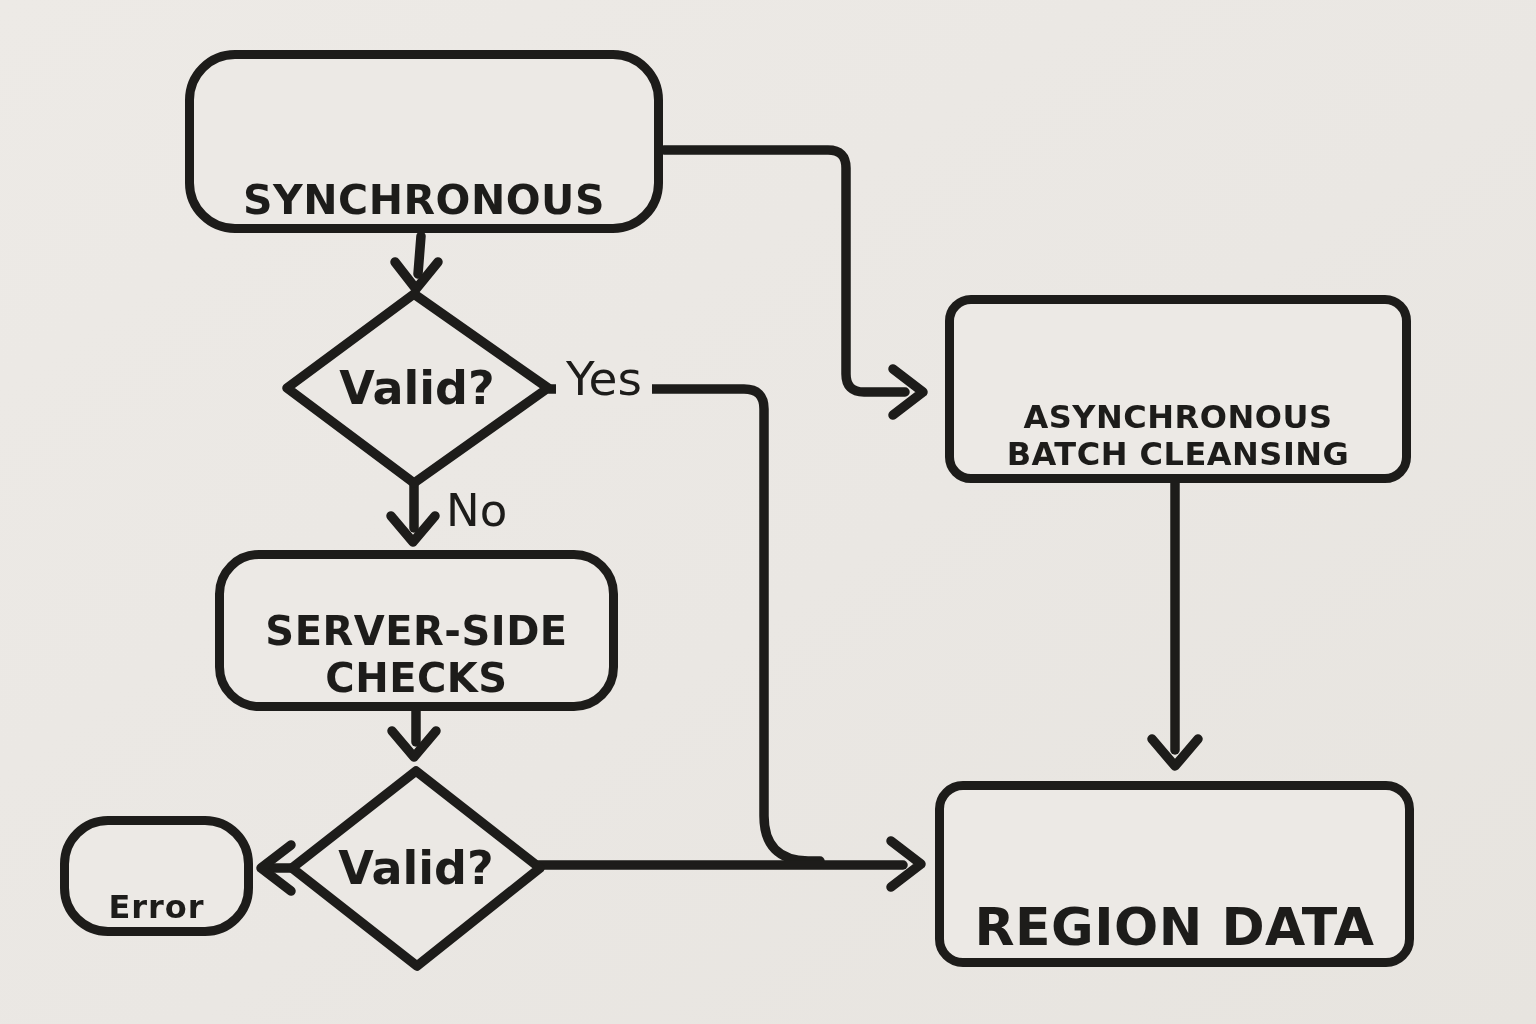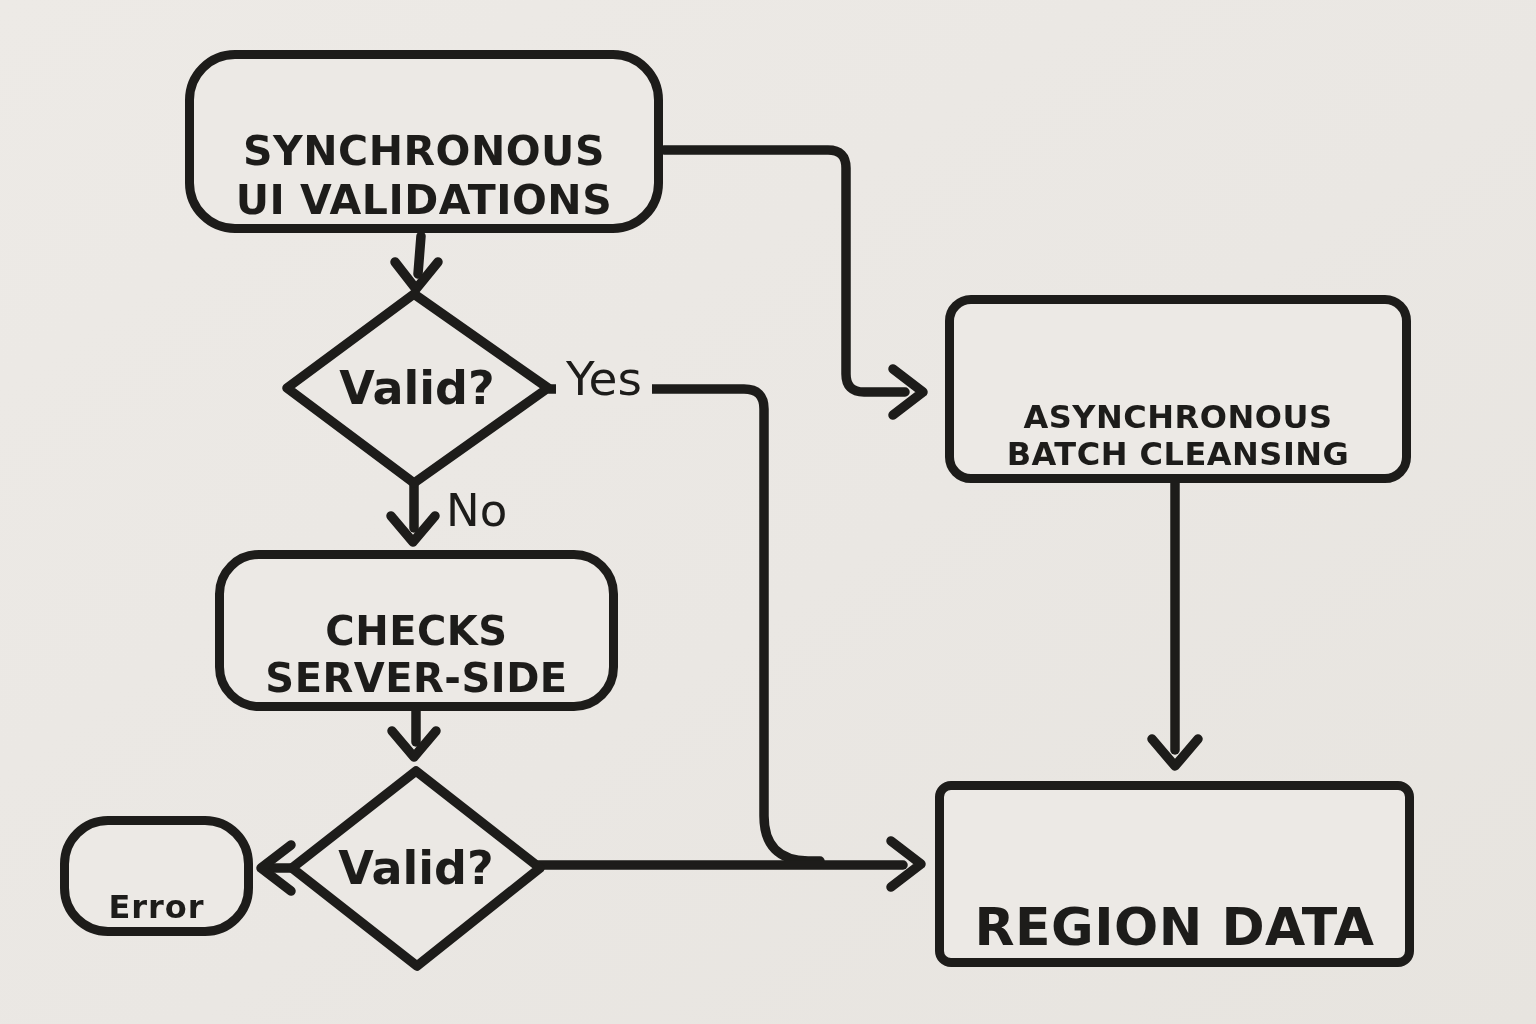--- a/index.html
+++ b/index.html
@@ -17,21 +17,21 @@
   .diamond{stroke:#1d1c1a;stroke-width:9.5;fill:#ebe8e4;stroke-linejoin:round;}
   .node{
     position:absolute;border:9px solid #1d1c1a;background:#ece9e5;
     display:flex;flex-direction:column;align-items:center;justify-content:flex-end;
     color:#1d1c1a;text-align:center;box-sizing:border-box;
   }
   .node .t{display:block;font-weight:700;letter-spacing:.5px;line-height:1.18;white-space:nowrap;}
   .box-top{left:185px;top:50px;width:478px;height:183px;border-radius:50px;font-size:41px;}
   .box-server{left:215px;top:550px;width:403px;height:161px;border-radius:44px;font-size:40px;}
   .box-async{left:945px;top:295px;width:466px;height:188px;border-radius:26px;font-size:32px;}
-  .box-region{left:935px;top:781px;width:479px;height:186px;border-radius:16px;font-size:52px;}
+  .box-region{left:935px;top:781px;width:479px;height:186px;border-radius:28px;font-size:52px;}
   .box-error{left:60px;top:816px;width:193px;height:120px;border-radius:48px;font-size:32px;}
   .box-error .t{letter-spacing:1px;}
   .diamond-label{
     position:absolute;width:220px;height:60px;
     display:flex;align-items:center;justify-content:center;
     color:#1d1c1a;font-size:46px;font-weight:700;text-align:center;
   }
   .dl1{left:307px;top:358px;}
   .dl2{left:306px;top:838px;}
   .edge-label{
@@ -69,31 +69,30 @@
 
     <path class="edge" d="M 1175 481 V 750"></path>
     <path class="edge" d="M 1152 739 L 1175 766 L 1198 739"></path>
 
     <polygon class="diamond" points="414,294 548,388 414,483 287,388"></polygon>
     <polygon class="diamond" points="416,771 540,868 417,966 292,868"></polygon>
   </svg>
 
   <div class="node box-top">
     <span class="t">SYNCHRONOUS</span>
-    <span class="t">UI VALIDATIONS</span>
   </div>
 
   <div class="diamond-label dl1">Valid?</div>
 
   <div class="edge-label lbl-yes">Yes</div>
   <div class="edge-label lbl-no">No</div>
 
   <div class="node box-server">
+    <span class="t">SERVER-SIDE</span>
     <span class="t">CHECKS</span>
-    <span class="t">SERVER-SIDE</span>
   </div>
 
   <div class="diamond-label dl2">Valid?</div>
 
   <div class="node box-error">
     <span class="t">Error</span>
   </div>
 
   <div class="node box-async">
     <span class="t">ASYNCHRONOUS</span>

